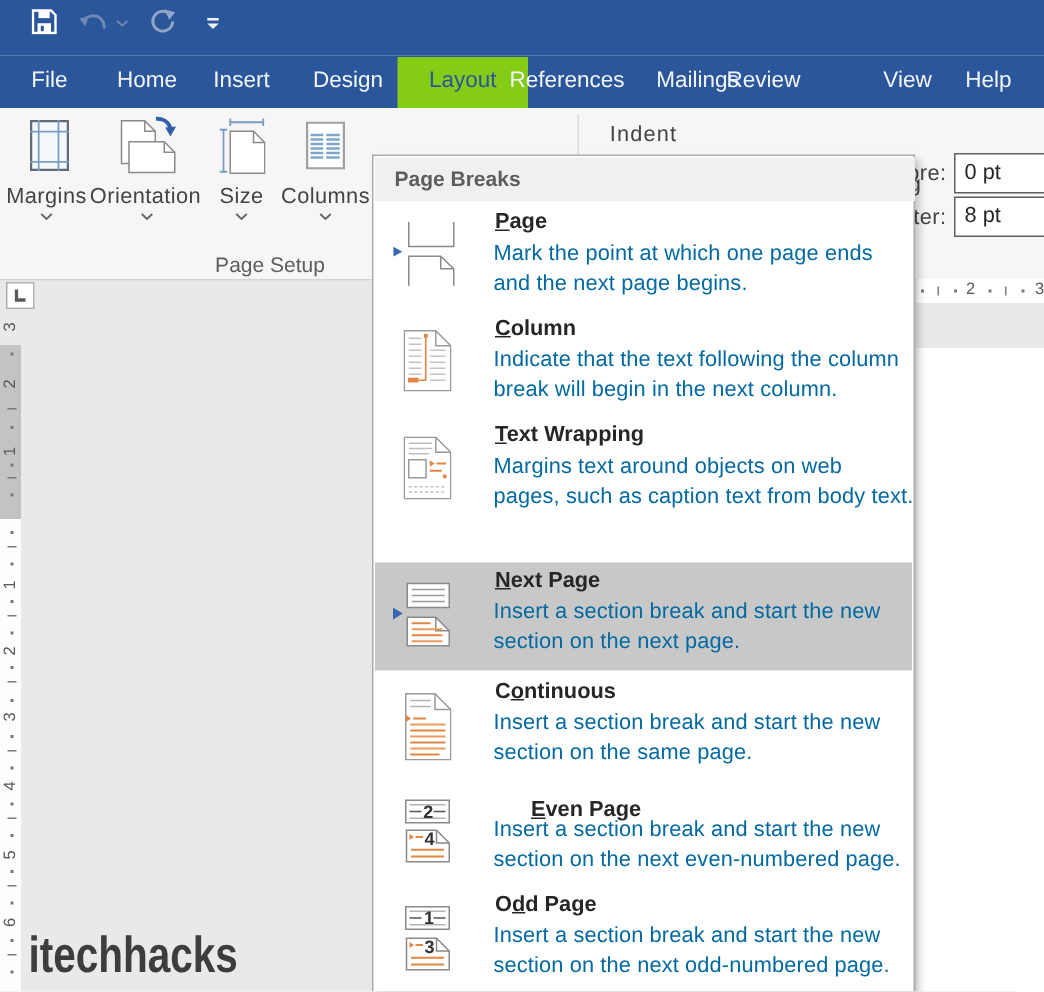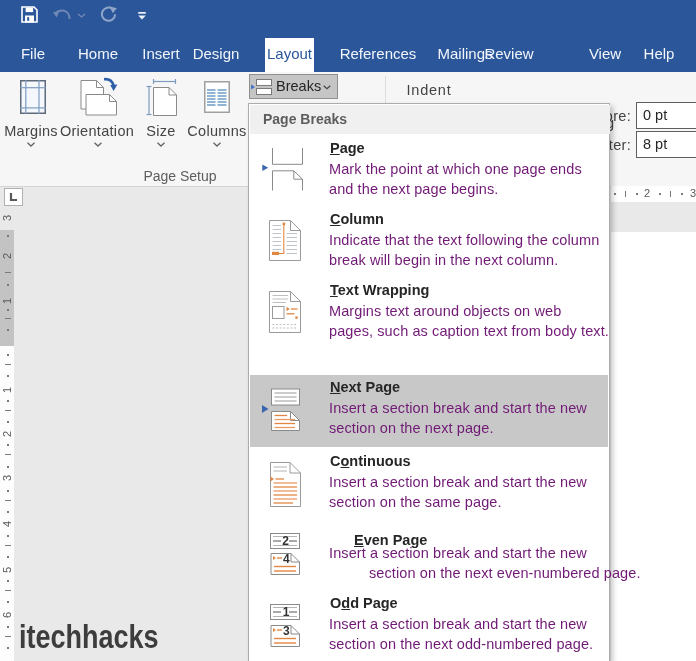--- a/index.html
+++ b/index.html
@@ -3,21 +3,21 @@
 <meta charset="utf-8">
 <style>
   html,body{margin:0;padding:0;}
   body{font-family:"Liberation Sans",sans-serif;}
   #app{position:relative;width:696px;height:661px;overflow:hidden;background:#e9e9e9;}
   .abs{position:absolute;}
   
   #titlebar{left:0;top:0;width:696px;height:37px;background:#2b579a;}
   #tabrow{left:0;top:37px;width:696px;height:35px;background:#2b579a;}
   .tab{position:absolute;top:8px;transform:translateX(-50%);color:#f2f5fa;font-size:15px;white-space:nowrap;}
-  #seltab{left:265px;top:1px;width:49px;height:34px;background:#ffffff;text-align:right;}
+  #seltab{left:265px;top:1px;width:87px;height:34px;background:#84cc16;text-align:right;}
   #seltab span{position:absolute;left:50%;top:7px;transform:translateX(-50%);color:#2b579a;font-size:15px;}
   
   #ribbon{left:0;top:72px;width:696px;height:114px;background:#f6f6f6;border-bottom:1px solid #d4d4d4;}
   .rlabel{position:absolute;transform:translateX(-50%);font-size:14.5px;color:#444;white-space:nowrap;letter-spacing:0.3px;}
   .chev{position:absolute;width:9px;height:5px;transform:translateX(-50%);}
   .grouplabel{position:absolute;transform:translateX(-50%);font-size:14px;color:#5d5d5d;}
   .vsep{position:absolute;width:1px;background:#dcdcdc;}
   .spin{position:absolute;left:636px;width:70px;background:#fff;border:1px solid #5f5f5f;box-sizing:border-box;font-size:14.5px;color:#262626;line-height:25px;padding-left:6px;}
   .spinlbl{position:absolute;font-size:14.5px;color:#444;letter-spacing:0.3px;}
   
@@ -30,21 +30,21 @@
   .rtickd{position:absolute;width:2px;height:2px;background:#7a7a7a;left:7px;}
   .rtickl{position:absolute;width:6px;height:1px;background:#7a7a7a;left:5px;}
   #brand{left:19px;top:618px;font-size:27px;font-weight:bold;color:#3d3d3d;letter-spacing:0px;transform:scaleY(1.25);transform-origin:0 0;}
   
   #breaksbtn{left:249px;top:74px;width:89px;height:25px;background:#c5c5c5;border:1px solid #909090;box-sizing:border-box;}
   
   #menu{left:248px;top:103px;width:362px;height:558px;background:#fff;border:1px solid #acacac;border-bottom:none;box-sizing:border-box;box-shadow:3px 3px 5px rgba(0,0,0,0.22);}
   .mhead{position:absolute;left:1px;width:360px;background:#f0f0f0;}
   .mhead span{position:absolute;left:13px;font-weight:bold;font-size:14px;color:#5d5d5d;}
   .mtitle{position:absolute;left:81px;font-size:14.5px;font-weight:bold;color:#262626;white-space:nowrap;}
-  .mdesc{position:absolute;left:80px;font-size:14.5px;color:#701a75;white-space:nowrap;letter-spacing:0.1px;}
+  .mdesc{position:absolute;left:80px;font-size:14.5px;color:#0369a1;white-space:nowrap;letter-spacing:0.1px;}
   #hl{position:absolute;left:1px;top:271px;width:358px;height:72px;background:#c8c8c8;}
   .micon{position:absolute;}
 </style>
 </head>
 <body>
 <div id="app">
   <div id="titlebar" class="abs">
     <svg class="abs" style="left:21px;top:6px;" width="17" height="17" viewBox="0 0 17 17">
       <path d="M1,1 H13 L16,4 V16 H1 Z" fill="none" stroke="#fff" stroke-width="1.6"></path>
       <rect x="4.6" y="1.5" width="7.5" height="4.6" fill="#fff"></rect>
@@ -64,21 +64,21 @@
     </svg>
     <svg class="abs" style="left:137px;top:11px;" width="10" height="10" viewBox="0 0 10 10">
       <rect x="1.2" y="1" width="7.6" height="1.7" fill="#eef2f8"></rect>
       <path d="M1.2,4.6 L5,8.4 L8.8,4.6 Z" fill="#eef2f8"></path>
     </svg>
   </div>
   <div id="tabrow" class="abs">
     <span class="tab" style="left:33px;">File</span>
     <span class="tab" style="left:98px;">Home</span>
     <span class="tab" style="left:161px;">Insert</span>
-    <span class="tab" style="left:216px;">Design</span>
+    <span class="tab" style="left:232px;">Design</span>
     <div id="seltab" class="abs">
         <span>Layout</span>
       </div>
     <span class="tab" style="left:378px;">References</span>
     <span class="tab" style="left:465px;">Mailings</span>
     <span class="tab" style="left:509px;">Review</span>
     <span class="tab" style="left:605px;">View</span>
     <span class="tab" style="left:659px;">Help</span>
   </div>
   <div id="ribbon" class="abs">
@@ -208,31 +208,20 @@
       <span class="abs" style="left:690px;top:187px;font-size:11px;color:#595959;">3</span>
       <div class="abs" style="left:614px;top:193px;width:2px;height:2px;background:#7a7a7a;"></div>
       <div class="abs" style="left:625px;top:191px;width:1px;height:6px;background:#7a7a7a;"></div>
       <div class="abs" style="left:636px;top:193px;width:2px;height:2px;background:#7a7a7a;"></div>
       <div class="abs" style="left:659px;top:193px;width:2px;height:2px;background:#7a7a7a;"></div>
       <div class="abs" style="left:670px;top:191px;width:1px;height:6px;background:#7a7a7a;"></div>
       <div class="abs" style="left:681px;top:193px;width:2px;height:2px;background:#7a7a7a;"></div>
     </div>
   </div>
   <div id="brand" class="abs">itechhacks</div>
-  <div id="breaksbtn" class="abs">
-    <svg class="abs" style="left:1px;top:4px;" width="22" height="16" viewBox="0 0 22 16">
-      <path d="M0,5.5 L4,8 L0,10.5 Z" fill="#4472c4"></path>
-      <rect x="5.5" y="0.5" width="15" height="6" fill="#fff" stroke="#7b7b7b"></rect>
-      <rect x="5.5" y="9.5" width="15" height="6" fill="#fff" stroke="#7b7b7b"></rect>
-    </svg>
-    <span class="abs" style="left:26px;top:3px;font-size:14.5px;color:#262626;">Breaks</span>
-    <svg class="abs" style="left:73px;top:10px;" width="8" height="5" viewBox="0 0 8 5">
-        <path d="M0.7,0.7 L4,3.8 L7.3,0.7" fill="none" stroke="#444" stroke-width="1.2"></path>
-      </svg>
-  </div>
   <div id="menu" class="abs">
     <div class="mhead" style="top:1px;height:29px;">
         <span style="top:6px;">Page Breaks</span>
       </div>
     <div id="hl"></div>
     <div id="menuitems">
       <span class="mtitle" style="top:36px;"><u>P</u>age</span>
       <span class="mdesc" style="top:57px;">Mark the point at which one page ends</span>
       <span class="mdesc" style="top:77px;">and the next page begins.</span>
       <span class="mtitle" style="top:107px;"><u>C</u>olumn</span>
@@ -242,21 +231,21 @@
       <span class="mdesc" style="top:199px;">Margins text around objects on web</span>
       <span class="mdesc" style="top:219px;">pages, such as caption text from body text.</span>
       <span class="mtitle" style="top:275px;"><u>N</u>ext Page</span>
       <span class="mdesc" style="top:296px;">Insert a section break and start the new</span>
       <span class="mdesc" style="top:316px;">section on the next page.</span>
       <span class="mtitle" style="top:349px;">C<u>o</u>ntinuous</span>
       <span class="mdesc" style="top:370px;">Insert a section break and start the new</span>
       <span class="mdesc" style="top:390px;">section on the same page.</span>
       <span class="mtitle" style="top:428px;margin-left:24px;"><u>E</u>ven Page</span>
       <span class="mdesc" style="top:441px;">Insert a section break and start the new</span>
-      <span class="mdesc" style="top:461px;margin-left:40px;">section on the next even-numbered page.</span>
+      <span class="mdesc" style="top:461px;">section on the next even-numbered page.</span>
       <span class="mtitle" style="top:491px;">O<u>d</u>d Page</span>
       <span class="mdesc" style="top:512px;">Insert a section break and start the new</span>
       <span class="mdesc" style="top:532px;">section on the next odd-numbered page.</span>
     </div>
     <div id="menuicons">
 
       <svg class="micon" style="left:2px;top:40px;" width="56" height="50" viewBox="0 0 56 50">
         <path d="M11.3,20.5 L17.2,23.75 L11.3,27 Z" fill="#3a66ad"></path>
         <g fill="none" stroke="#8a8a8a" stroke-width="1">
           <path d="M21.5,4 V20.3 H51.5 V4"></path>

